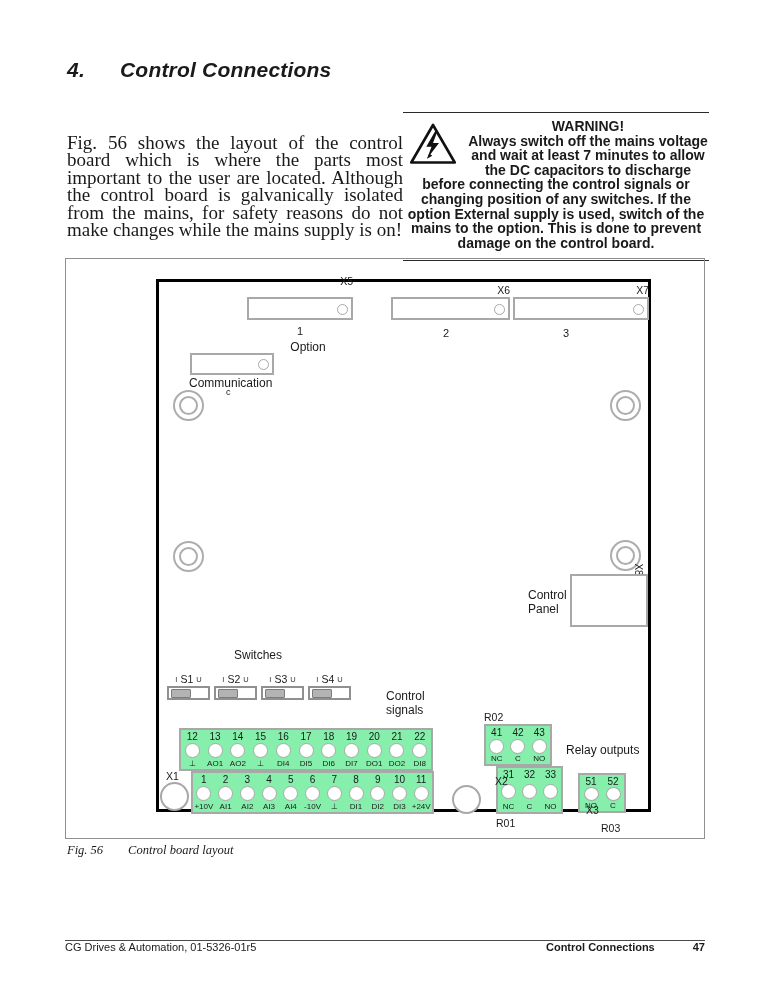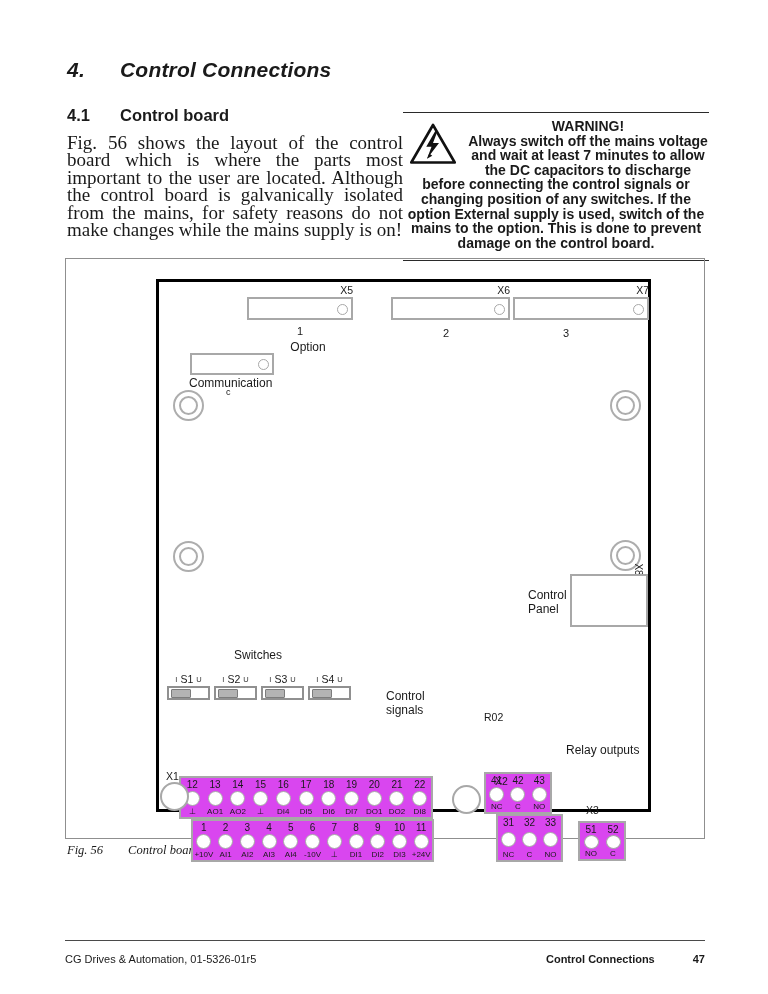--- a/index.html
+++ b/index.html
@@ -37,66 +37,63 @@
   
   .sw-row{position:absolute;left:101px;top:413px;display:flex;gap:4px;z-index:2;}
   .sw-unit{width:43px;}
   .sw-label{display:flex;justify-content:center;align-items:flex-end;gap:3px;height:12px;}
   .sw-name{font-size:10.5px;line-height:10px;}
   .sw-mark{font-size:7.5px;line-height:8px;color:#333;}
   .sw-body{margin-top:2px;height:14px;border:2px solid #909090;box-sizing:border-box;background:#fff;}
   .sw-slider{width:18px;height:7px;margin:1px 0 0 2px;background:#b3b3b3;border:1px solid #7c7c7c;
              border-radius:1px;}
   
-  .tblock{position:absolute;display:flex;background:#d946ef;border:2px solid #a8a8a8;
-          box-sizing:border-box;z-index:3;margin-top:48px;}
+  .tblock{position:absolute;display:flex;background:#86efac;border:2px solid #a8a8a8;
+          box-sizing:border-box;z-index:3;}
   .tcell{flex:1;display:flex;flex-direction:column;align-items:center;
          justify-content:space-between;padding:1px 0;min-width:0;}
   .tnum{font-size:10px;line-height:11px;}
   .tcirc{width:13px;height:13px;border:1.5px solid #a8a8a8;border-radius:50%;background:#fff;}
   .tlab{font-size:8px;line-height:9px;white-space:nowrap;}
   .bigcirc{position:absolute;width:29px;height:29px;border:2px solid #a8a8a8;border-radius:50%;
            background:#fff;box-sizing:border-box;z-index:3;}
   .blocktitle{position:absolute;font-size:10.5px;text-align:left;z-index:2;}
   .xlabel{position:absolute;font-size:10.5px;z-index:4;}
   
   .caption{position:absolute;left:67px;top:843px;font-family:"Liberation Serif",serif;
            font-style:italic;font-size:12.5px;}
   .caption .cap-text{margin-left:25px;}
   .footer{position:absolute;left:65px;top:940px;width:640px;border-top:1.5px solid #4a4a4a;
-          padding-top:12px;display:flex;justify-content:space-between;font-size:11px;}
+          padding-top:0;display:flex;justify-content:space-between;font-size:11px;}
   .footer-right{display:flex;gap:38px;font-weight:bold;}
 </style>
 </head>
 <body>
 
 <div class="page">
 
   <div class="h1">
     <span class="num">4.</span><span>Control Connections</span>
-  </div>
-  <div class="h2">
-    <span class="num">4.1</span><span>Control board</span>
   </div>
   <div class="intro">Fig. 56 shows the layout of the control board which is where the parts most important to the user are located. Although the control board is galvanically isolated from the mains, for safety reasons do not make changes while the mains supply is on!</div>
 
   <div class="warnbox">
     <svg class="warn-icon" viewBox="0 0 64 58">
       <path d="M32 3 L61 53 L3 53 Z" fill="none" stroke="#111" stroke-width="3.5" stroke-linejoin="round"></path>
       <path d="M35 11 L23 32 L30 32 L24 48 L40 27 L32 27 L38 11 Z" fill="#111"></path>
       <path d="M24 48 L31 44 L27 41 Z" fill="#111"></path>
     </svg>
     <div>WARNING!</div>
     <span>Always switch off the mains voltage and wait at least 7 minutes to allow the DC capacitors to discharge before connecting the control signals or changing position of any switches. If the option External supply is used, switch of the mains to the option. This is done to prevent damage on the control board.</span>
   </div>
 
   <div class="figure">
     <div class="board"></div>
 
-    <div class="conn-id" style="left:181px;top:25px;width:106px;text-align:right;">X5</div>
+    <div class="conn-id" style="left:181px;top:16px;width:106px;text-align:right;">X5</div>
     <div class="conn" style="left:181px;top:38px;width:106px;height:23px;"></div>
     <div class="slot-num" style="left:181px;top:66px;width:106px;">1</div>
     <div class="dlabel" style="left:189px;top:81px;width:106px;text-align:center;">Option</div>
 
     <div class="conn-id" style="left:325px;top:25px;width:119px;text-align:right;">X6</div>
     <div class="conn" style="left:325px;top:38px;width:119px;height:23px;"></div>
     <div class="slot-num" style="left:325px;top:68px;width:110px;">2</div>
 
     <div class="conn-id" style="left:447px;top:25px;width:136px;text-align:right;">X7</div>
     <div class="conn" style="left:447px;top:38px;width:136px;height:23px;"></div>

